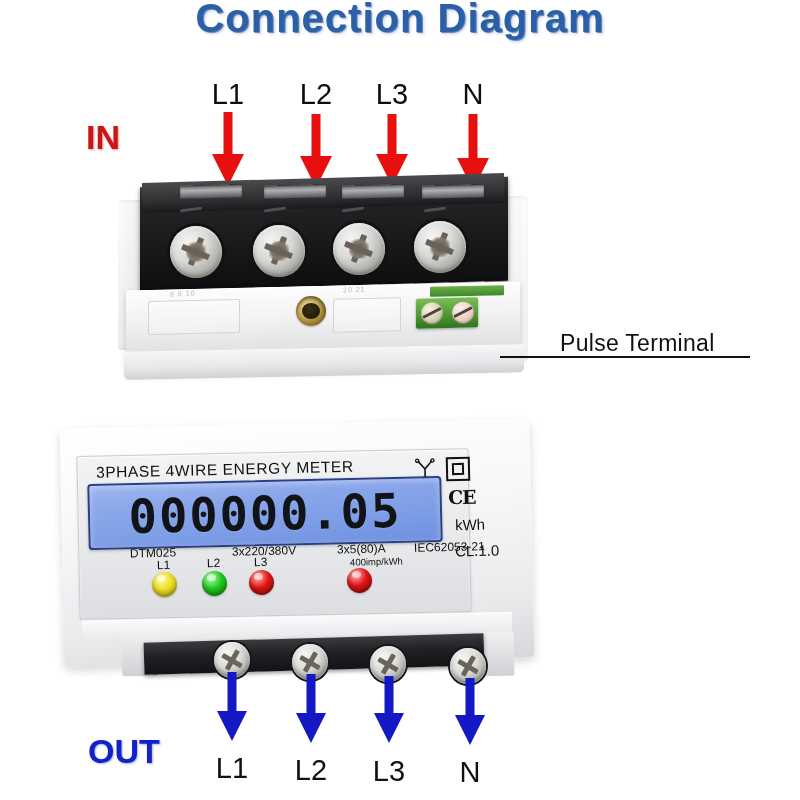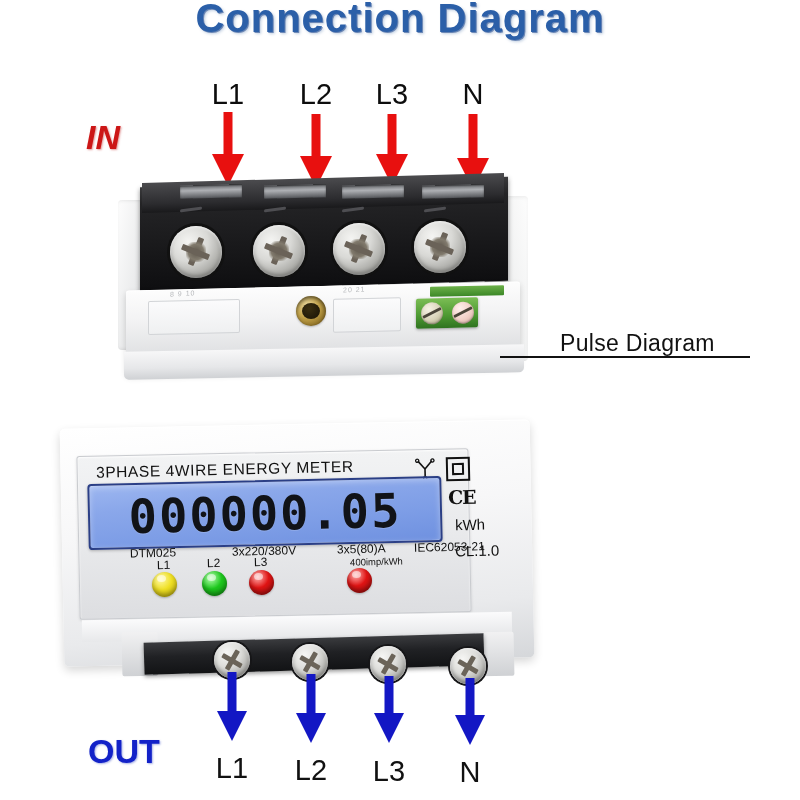--- a/index.html
+++ b/index.html
@@ -11,21 +11,21 @@
   
   #title{
     left:0;top:-4px;width:800px;text-align:center;
     font-size:40px;font-weight:700;letter-spacing:1px;
     color:#2b5fa8;
     text-shadow:1px 1px 0 rgba(30,70,140,.55), 2px 2px 3px rgba(120,150,190,.45);
   }
 
   
   #in-label{left:86px;top:118px;font-size:34px;font-weight:700;color:#cc1616;
-            text-shadow:1px 1px 2px rgba(200,60,60,.5);font-style:italic;}
+            text-shadow:1px 1px 2px rgba(200,60,60,.5);}
   #out-label{left:88px;top:732px;font-size:34px;font-weight:700;color:#1322c8;
              text-shadow:1px 1px 2px rgba(60,80,200,.45);}
 
   
   .term-label{font-size:29px;font-weight:400;color:#0d0d0d;text-align:center;width:56px;}
   .term-label.bottom{color:#111;}
 
   
   .arrow{position:absolute;}
   .arrow .shaft{position:absolute;left:50%;transform:translateX(-50%);}
@@ -243,21 +243,21 @@
 
   <div class="brass-hole" style="left:178px;top:118px;"></div>
 
   <div class="pulse-term" style="left:298px;top:120px;">
     <span class="pulse-screw"></span>
     <span class="pulse-screw pink"></span>
   </div>
 </div>
 
 <div id="pulse-leader"></div>
-<div id="pulse-text">Pulse Diagram</div>
+<div id="pulse-text">Pulse Terminal</div>
 
 <div class="abs" id="meter">
 
   <div class="m-body"></div>
   <div class="m-face"></div>
 
   <div class="m-title">3PHASE 4WIRE ENERGY METER</div>
 
   <svg class="sym-wye" width="22" height="22" viewBox="0 0 22 22">
     <line x1="11" y1="11" x2="11" y2="20" stroke="#111" stroke-width="1.6"></line>

